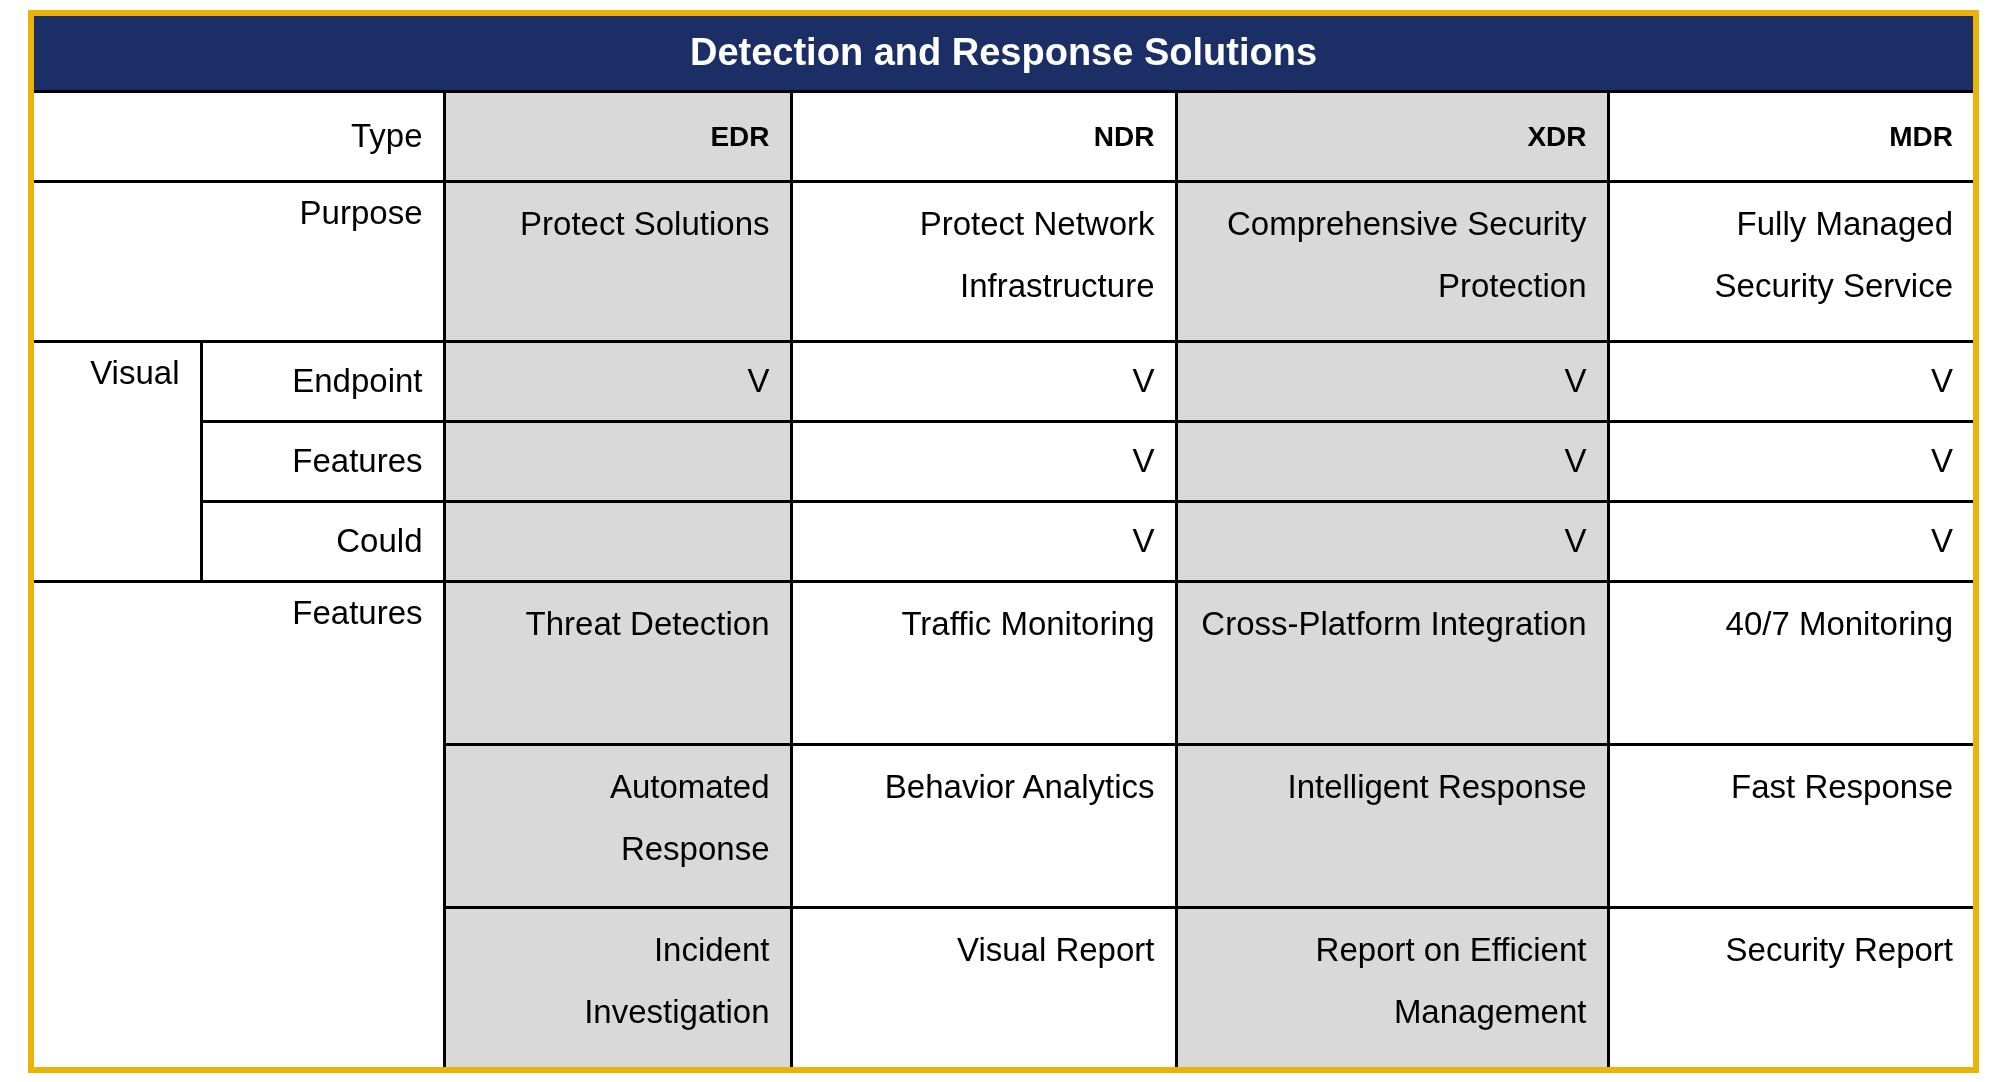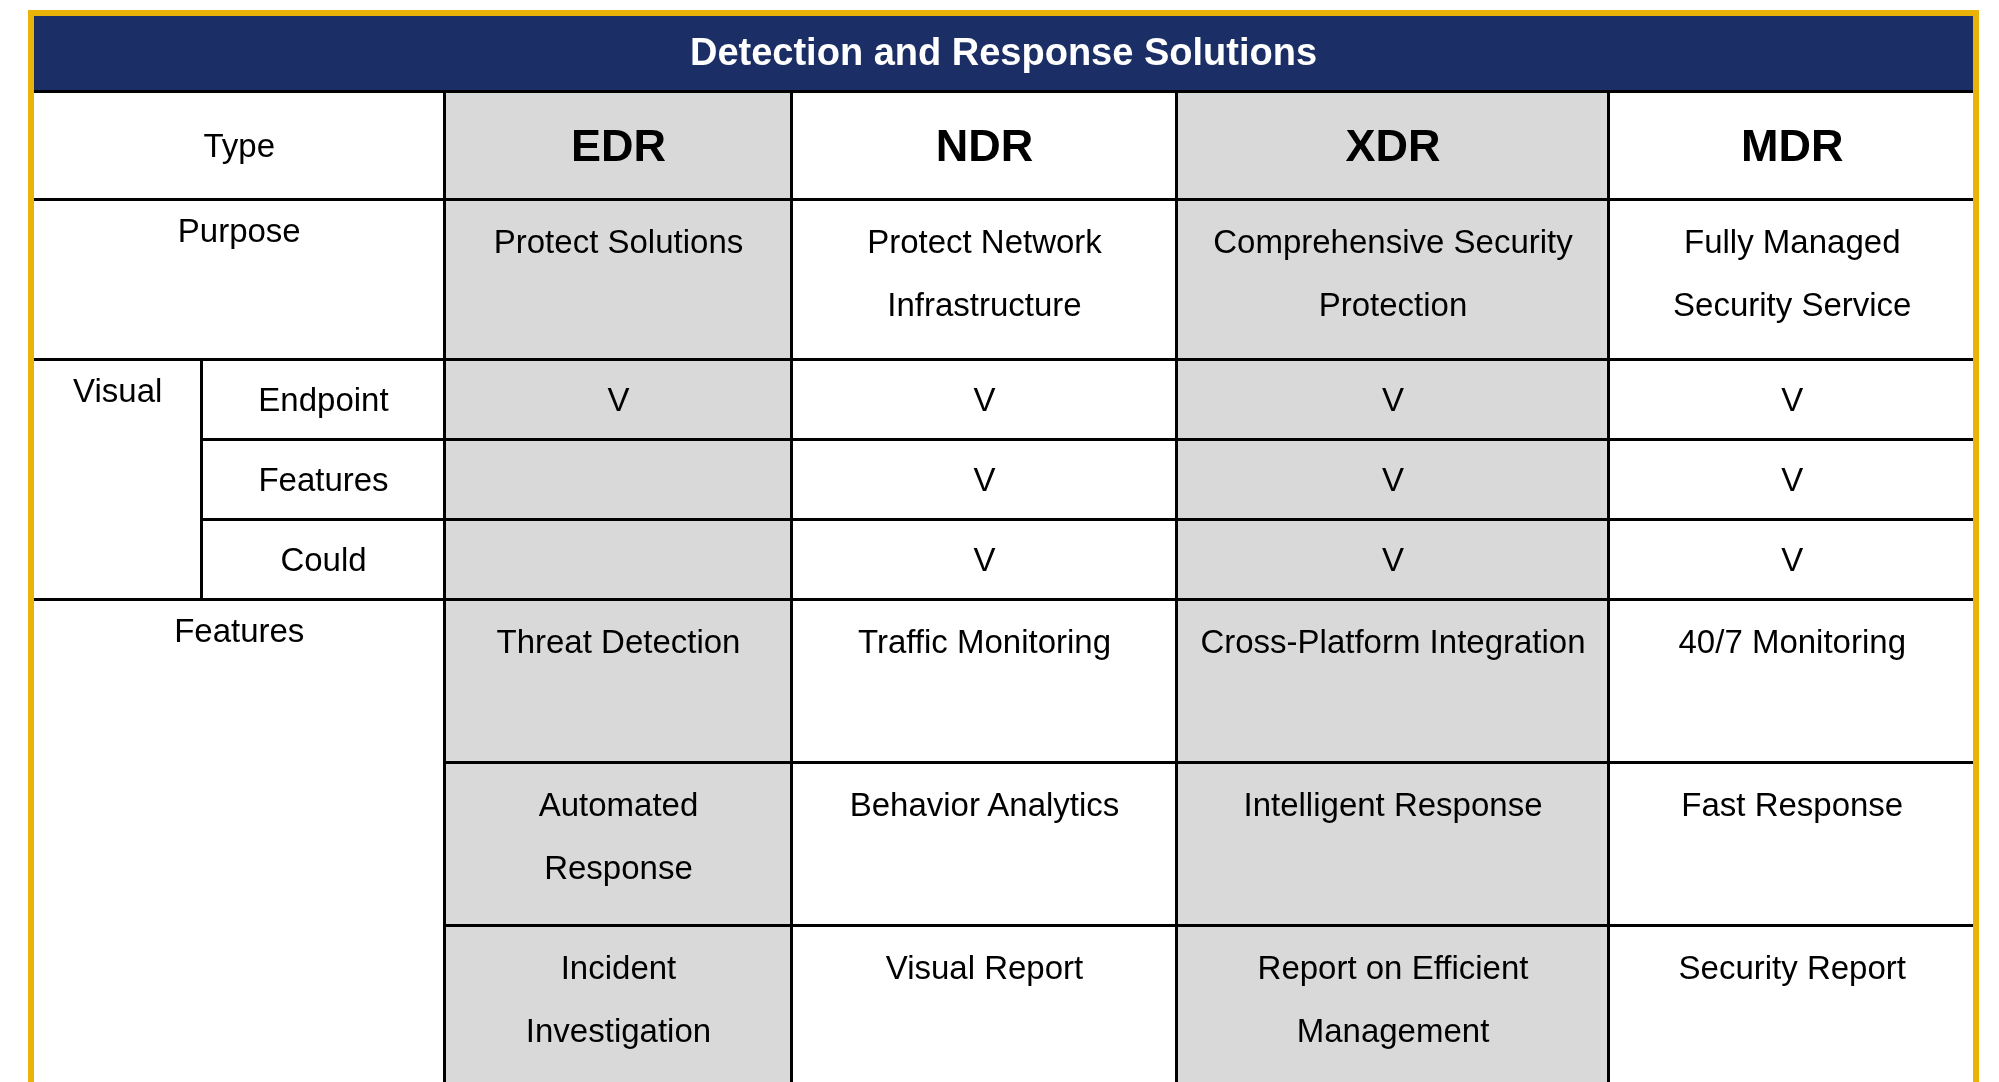--- a/index.html
+++ b/index.html
@@ -23,38 +23,38 @@
     border-collapse: collapse;
     table-layout: fixed;
     width: 1945px;
     border: 6px solid #eab308;
   }
   .dr-table td {
     border: 3px solid #000000;
     padding: 10px 20px 10px 22px;
     font-size: 33px;
     line-height: 1.9;
-    text-align: center;
+    text-align: right;
     vertical-align: top;
     overflow: hidden;
     word-wrap: break-word;
   }
   .dr-table td.title-cell {
     background: #1b2f66;
     color: #ffffff;
     text-align: center;
     vertical-align: middle;
     font-weight: 700;
     font-size: 38px;
     line-height: 1.2;
     padding: 14px 10px;
   }
   .dr-table td.head {
     font-weight: 700;
-    font-size: 45px;
+    font-size: 28px;
     vertical-align: middle;
   }
   .dr-table td.gray {
     background: #d9d9d9;
   }
   .dr-table td.mid {
     vertical-align: middle;
     line-height: 1.2;
   }
   .dr-table td.lab-top {

